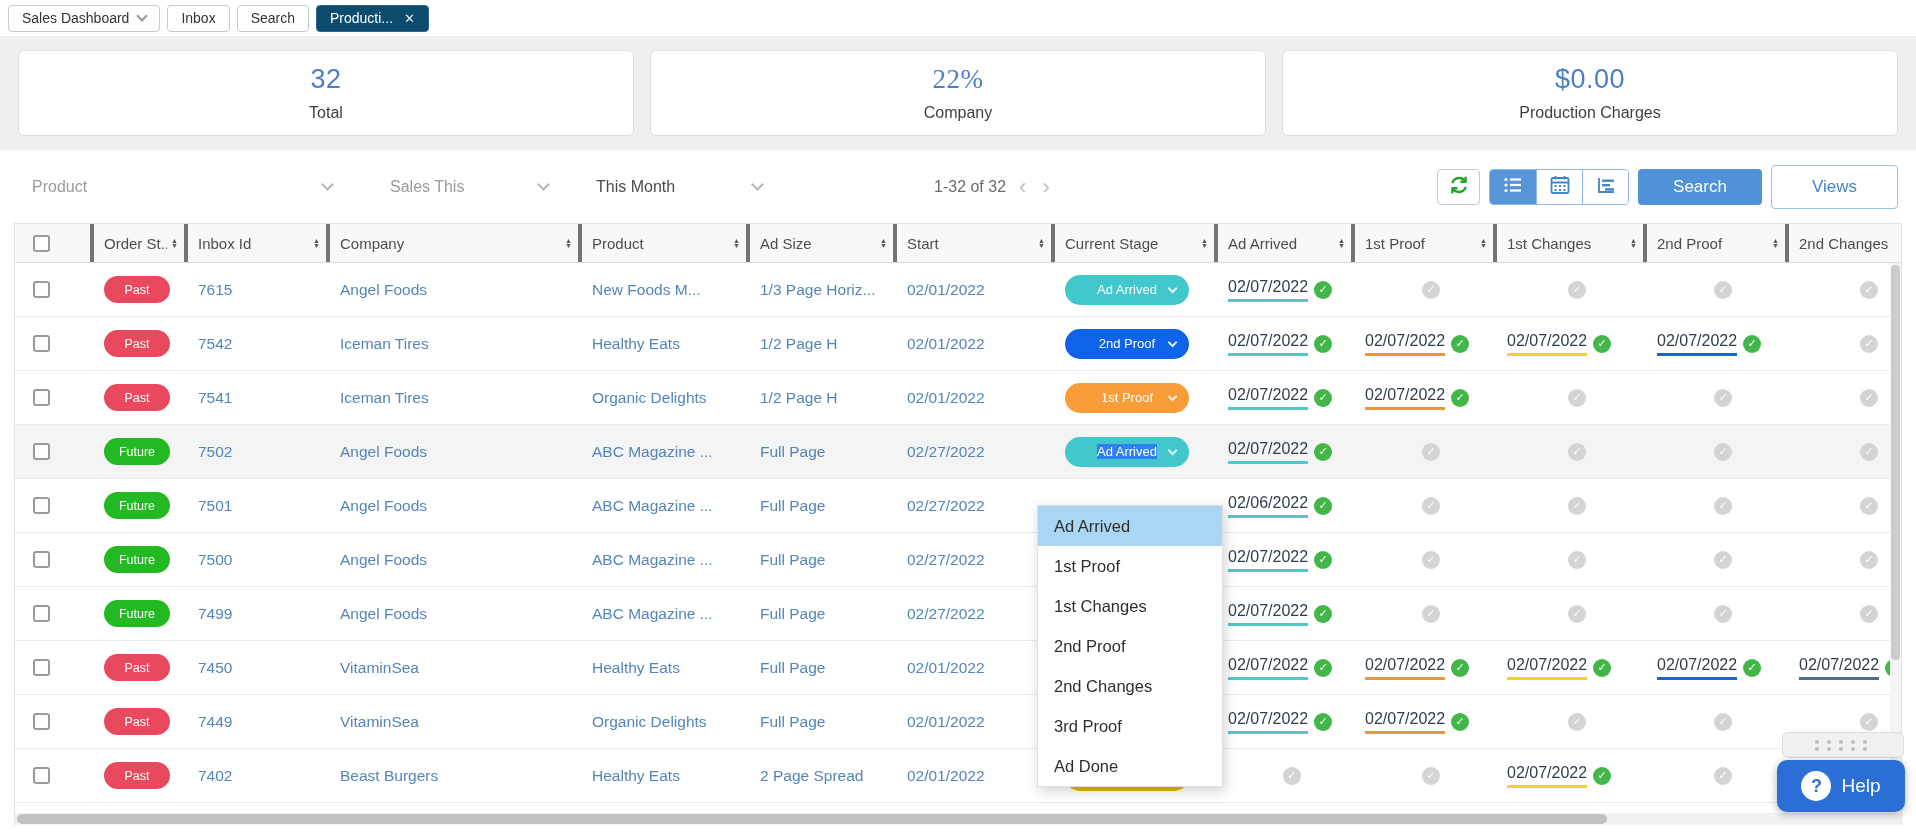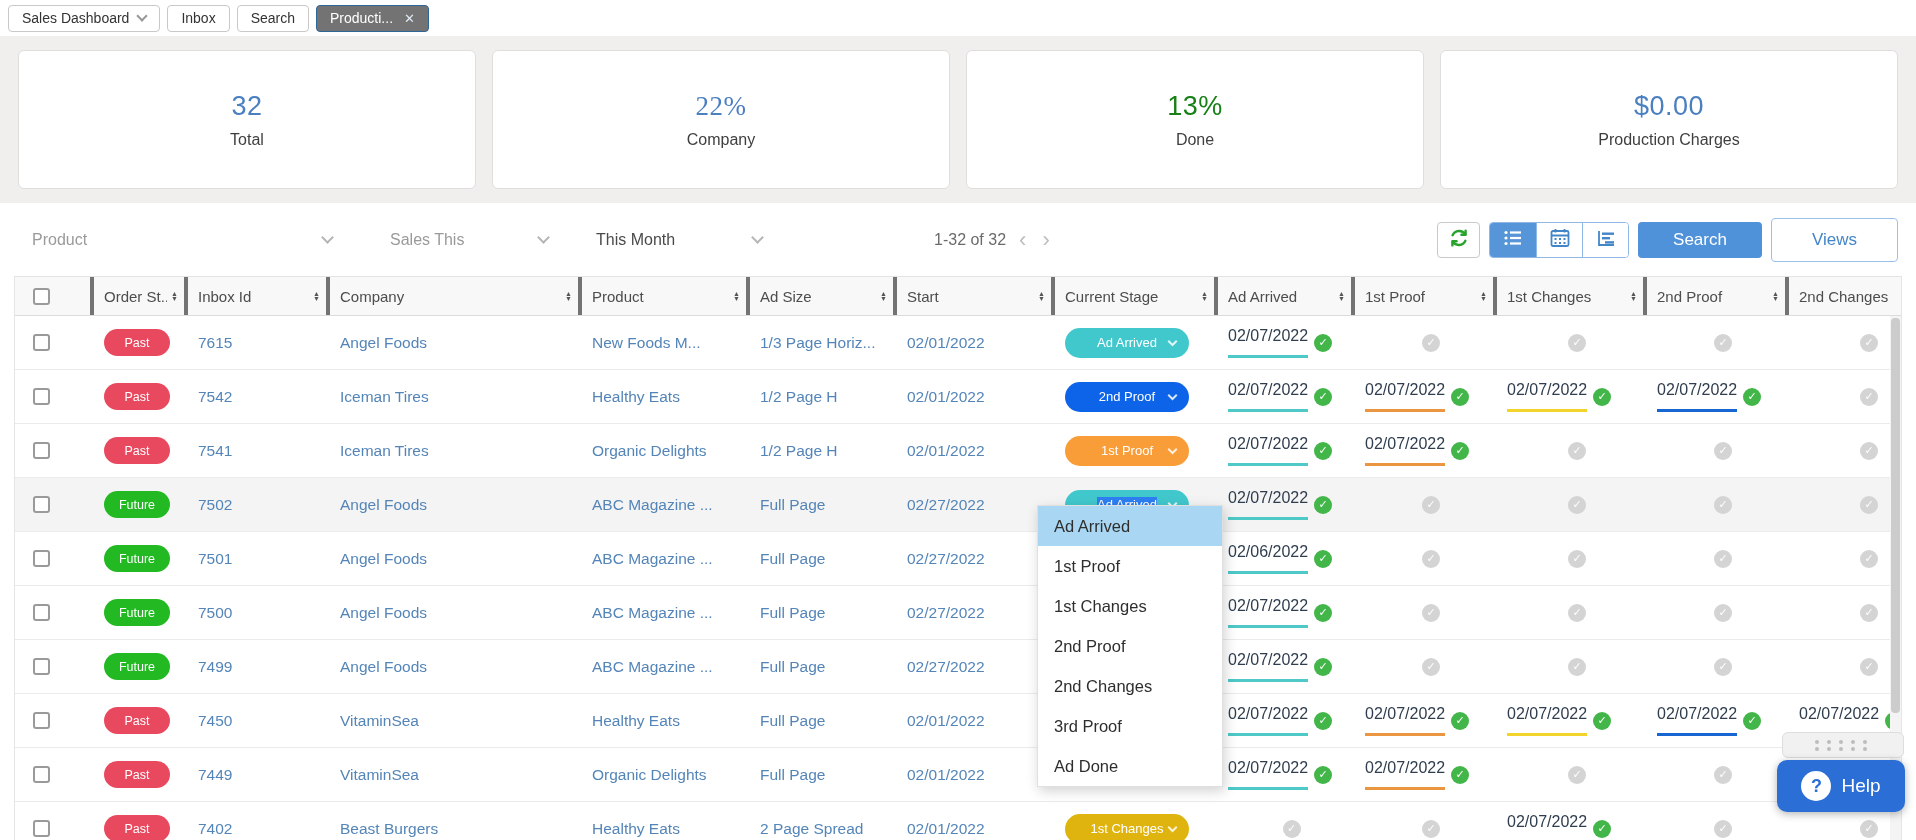--- a/index.html
+++ b/index.html
@@ -2,26 +2,26 @@
 <html><head>
 <meta charset="utf-8">
 <style>
   *{box-sizing:border-box;margin:0;padding:0}
   html,body{width:1916px;height:840px;overflow:hidden;background:#fff;font-family:"Liberation Sans",sans-serif}
   .app{position:relative;width:1916px;height:840px;background:#fff}
 
   
   .tabbar{height:36px;display:flex;align-items:center;gap:7px;padding:0 8px;background:#fff}
   .tab{display:flex;align-items:center;gap:9px;padding:0 13px;height:27px;border:1px solid #c9c9c9;border-radius:4px;background:#fff;font-size:14px;color:#333;cursor:pointer}
-  .tab.active{background:#737373;border-color:#2e6597;color:#fff}
+  .tab.active{background:#0c4a6e;border-color:#2e6597;color:#fff}
   .tcaret{width:8px;height:8px;border-right:2px solid #999;border-bottom:2px solid #999;transform:rotate(45deg);margin-top:-4px}
   .tab.active .tx{font-size:13px;color:#dfe9f3;margin-left:2px}
 
   
-  .band{height:167px;background:#f1efee;padding:14px 18px;display:flex;gap:16px}
+  .band{height:114px;background:#f1efee;padding:14px 18px;display:flex;gap:16px}
   .card{flex:1;background:#fff;border:1px solid #e0dedc;border-radius:6px;display:flex;flex-direction:column;align-items:center;justify-content:center;gap:9px}
   .card .v{font-size:27px;letter-spacing:.5px}
   .card .l{font-size:16px;color:#3f3f3f}
 
   
   .filterbar{height:73px;display:flex;align-items:center;padding:0 18px 0 32px;background:#fff}
   .fsel{display:flex;align-items:center;justify-content:space-between;font-size:16px;color:#9a9a9a;cursor:pointer}
   .fsel .fc{width:9px;height:9px;border-right:2px solid #b5b5b5;border-bottom:2px solid #b5b5b5;transform:rotate(45deg);margin-top:-5px}
   .f-product{width:300px}
   .f-reps{width:158px;margin-left:58px}
@@ -46,21 +46,21 @@
   .tbody .tr{display:flex;height:54px;align-items:center;border-bottom:1px solid #ebebeb;background:#fff}
   .tr.hl{background:#f4f4f4}
   .td{padding:0 6px 0 10px;display:flex;align-items:center;overflow:hidden;white-space:nowrap;flex:none}
   .td.center{justify-content:center}
   .link{color:#5485b8;font-size:15.5px}
   .cb{width:17px;height:17px;border:2px solid #9a9a9a;border-radius:3px;background:#fff;cursor:pointer;flex:none;margin-left:8px}
   .spill{min-width:66px;height:27px;border-radius:14px;color:#fff;font-size:12.5px;display:flex;align-items:center;justify-content:center;padding:0 10px}
   .gpill{width:124px;height:30px;border-radius:15px;color:#fff;font-size:13px;display:flex;align-items:center;justify-content:center;position:relative;cursor:pointer}
   .gpill .pc{position:absolute;right:13px;top:10px;width:7px;height:7px;border-right:2px solid rgba(255,255,255,.85);border-bottom:2px solid rgba(255,255,255,.85);transform:rotate(45deg)}
   .sel-text{background:#2d7ff2}
-  .date{font-size:16px;color:#2f3d4e;padding-bottom:10px;border-bottom:3px solid}
+  .date{font-size:16px;color:#2f3d4e;padding-bottom:3px;border-bottom:3px solid}
   .chk{width:18px;height:18px;border-radius:50%;display:inline-flex;align-items:center;justify-content:center;color:#fff;font-size:11px;margin-left:6px;flex:none}
   .chk.g{background:#43b649}.chk.e{background:#d4d4d4}
 
   
   .col-sel{width:79px}.col-status{width:94px}.col-order_id{width:142px}.col-company{width:252px}
   .col-product{width:168px}.col-ad_size{width:147px}.col-start{width:158px}.col-stage{width:163px}
   .col-ad_arrived{width:137px}.col-first_proof{width:142px}.col-first_changes{width:150px}
   .col-second_proof{width:142px}.col-second_changes{width:150px}
 
   
@@ -103,24 +103,20 @@
   </div>
 
   <div class="band">
       <div class="card">
         <div class="v" style="color: rgb(74, 127, 192);">32</div>
         <div class="l">Total</div>
       </div>
       <div class="card">
         <div class="v" style="color: rgb(74, 127, 192); font-family: Liberation Serif, serif;">22%</div>
         <div class="l">Company</div>
-      </div>
-      <div class="card">
-        <div class="v" style="color: rgb(23, 128, 23);">13%</div>
-        <div class="l">Done</div>
       </div>
       <div class="card">
         <div class="v" style="color: rgb(74, 127, 192);">$0.00</div>
         <div class="l">Production Charges</div>
       </div>
     </div>
 
   <div class="filterbar">
     <div class="fsel f-product">
       <span>Product</span>

